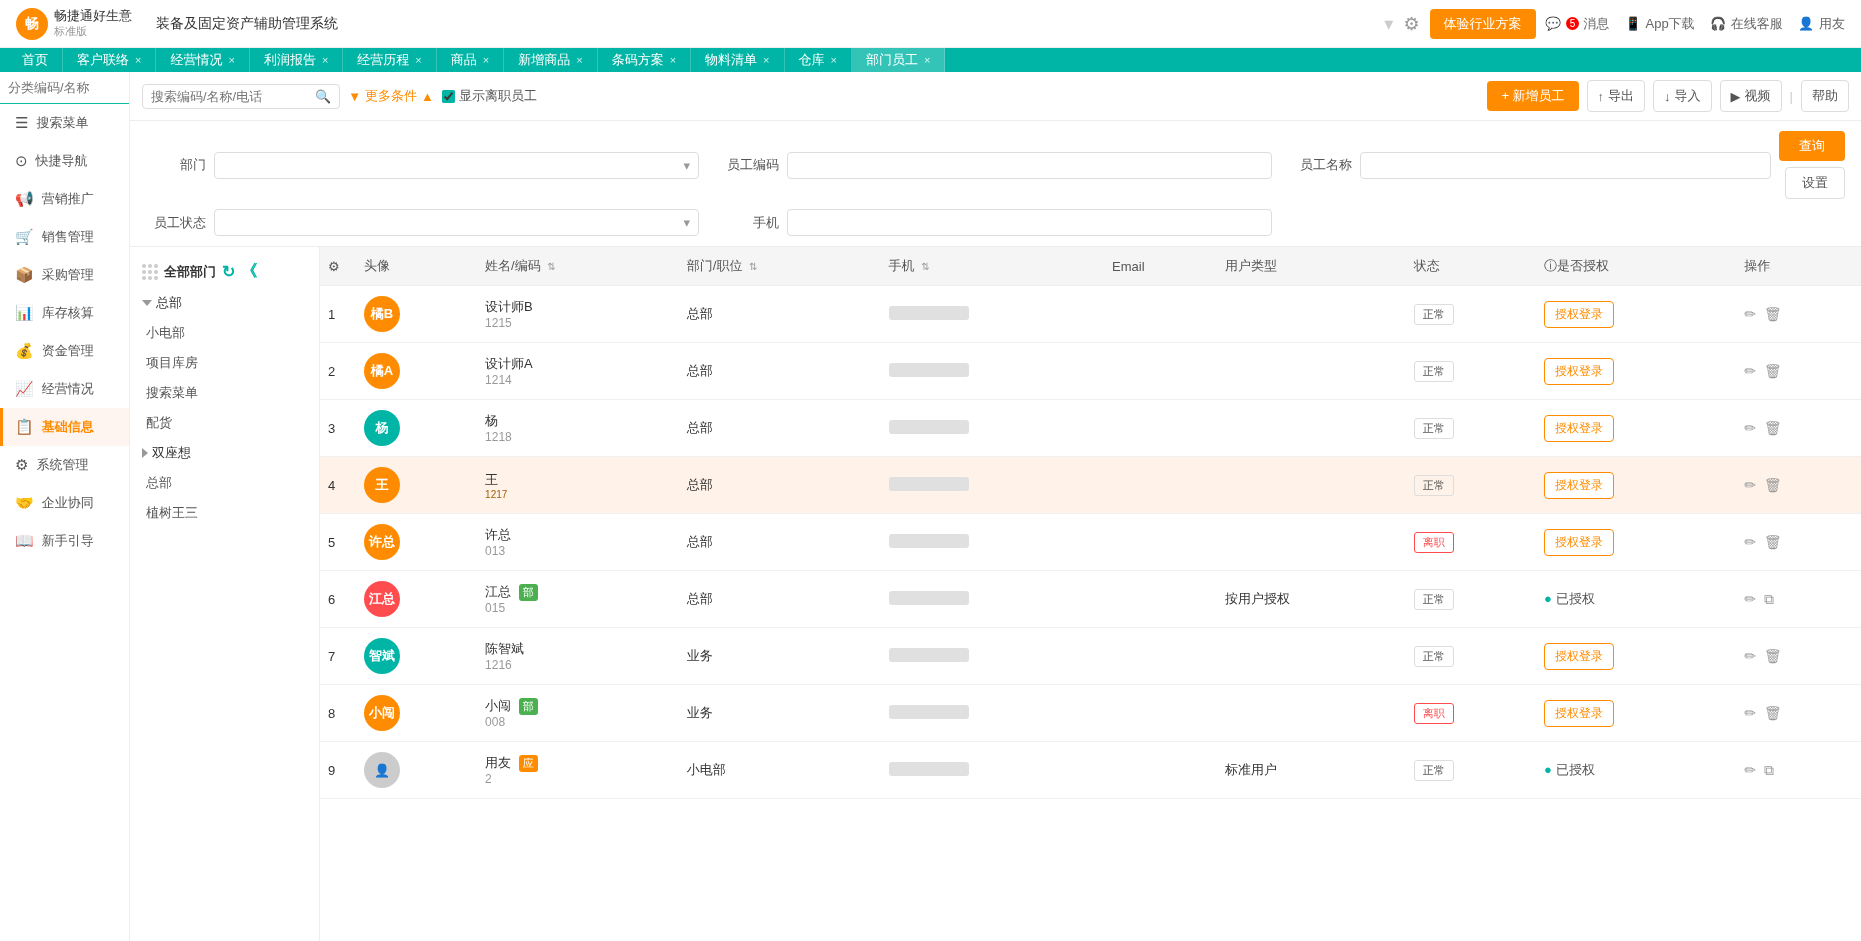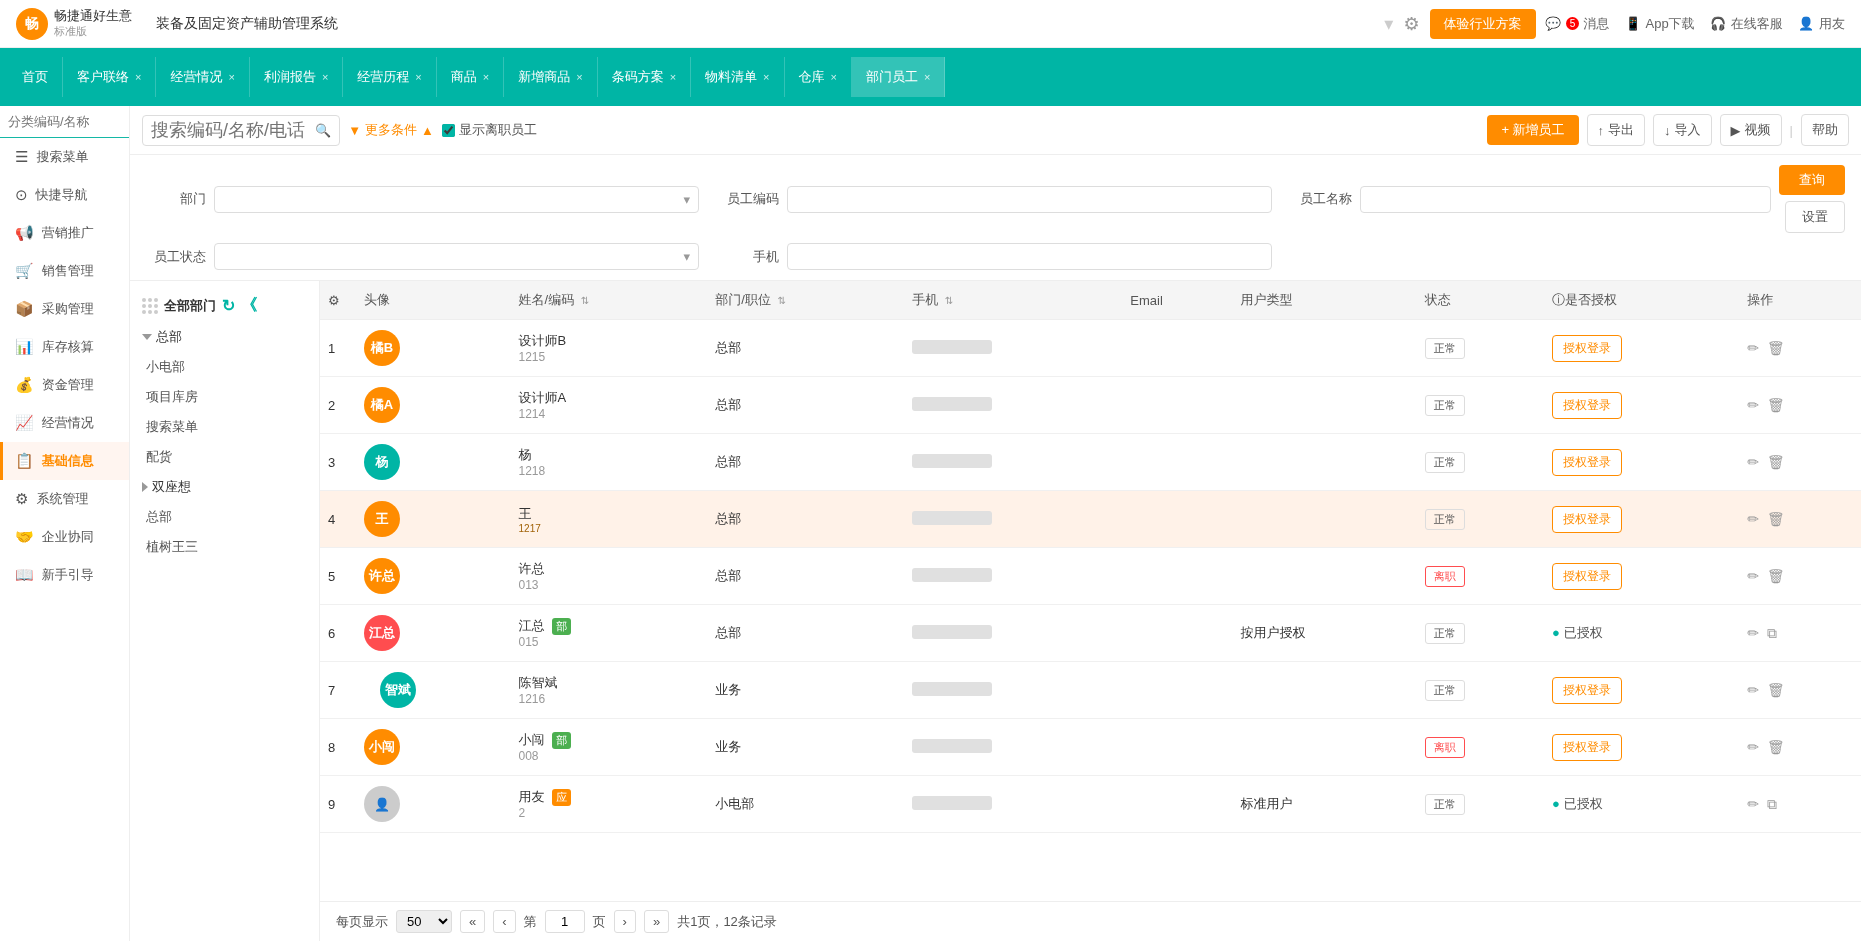--- a/index.html
+++ b/index.html
@@ -11,21 +11,21 @@
     .logo-icon { width: 32px; height: 32px; background: #ff8c00; border-radius: 50%; display: flex; align-items: center; justify-content: center; color: white; font-size: 14px; font-weight: bold; }
     .logo-text { font-size: 13px; color: #333; line-height: 1.3; }
     .logo-sub { font-size: 11px; color: #999; }
     .system-title { color: #333; font-size: 14px; flex: 1; }
     .top-bar-right { display: flex; align-items: center; gap: 16px; margin-left: auto; color: #666; font-size: 13px; }
     .btn-trial { background: #ff8c00; color: white; border: none; border-radius: 4px; padding: 6px 14px; cursor: pointer; font-size: 13px; }
     .top-icon { display: flex; align-items: center; gap: 4px; cursor: pointer; color: #666; }
     .badge { background: #f00; color: white; border-radius: 10px; font-size: 10px; padding: 1px 4px; }
 
     
-    .nav-tabs { background: #00b5a5; height: 58px; display: flex; align-items: center; padding: 0 8px; gap: 0; }
+    .nav-tabs { background: #00b5a5; height: 24px; display: flex; align-items: center; padding: 0 8px; gap: 0; }
     .nav-tab { color: white; padding: 0 14px; height: 40px; display: flex; align-items: center; cursor: pointer; font-size: 13px; white-space: nowrap; border-right: 1px solid rgba(255,255,255,0.2); }
     .nav-tab.active { background: rgba(255,255,255,0.2); }
     .nav-tab .close-x { margin-left: 6px; font-size: 11px; opacity: 0.8; }
 
     
     .main-layout { display: flex; flex: 1; overflow: hidden; }
 
     
     .sidebar { width: 130px; background: #fff; border-right: 1px solid #eee; display: flex; flex-direction: column; overflow-y: auto; }
     .sidebar-item { display: flex; align-items: center; gap: 8px; padding: 10px 12px; cursor: pointer; color: #555; font-size: 13px; border-left: 3px solid transparent; }
@@ -48,21 +48,21 @@
     .triangle { width: 0; height: 0; border-left: 5px solid transparent; border-right: 5px solid transparent; border-top: 6px solid #999; }
     .triangle.right { border-top: 5px solid transparent; border-bottom: 5px solid transparent; border-left: 6px solid #999; border-right: none; }
     .collapse-icon { color: #00b5a5; font-size: 16px; cursor: pointer; }
 
     
     .employee-panel { flex: 1; display: flex; flex-direction: column; overflow: hidden; }
 
     
     .toolbar { background: #fff; padding: 8px 12px; display: flex; align-items: center; gap: 8px; border-bottom: 1px solid #eee; flex-wrap: wrap; }
     .search-box { display: flex; align-items: center; gap: 4px; border: 1px solid #ddd; border-radius: 4px; padding: 4px 8px; background: #fff; }
-    .search-box input { border: none; outline: none; font-size: 18px; width: 160px; }
+    .search-box input { border: none; outline: none; font-size: 13px; width: 160px; }
     .filter-btn { display: flex; align-items: center; gap: 4px; color: #ff8c00; cursor: pointer; font-size: 13px; }
     .checkbox-label { display: flex; align-items: center; gap: 4px; cursor: pointer; color: #555; }
     .checkbox-label input { accent-color: #00b5a5; }
     .toolbar-right { margin-left: auto; display: flex; align-items: center; gap: 8px; }
     .btn-add { background: #ff8c00; color: white; border: none; border-radius: 4px; padding: 6px 14px; cursor: pointer; font-size: 13px; display: flex; align-items: center; gap: 4px; }
     .btn-outline { border: 1px solid #ddd; background: #fff; color: #555; border-radius: 4px; padding: 6px 10px; cursor: pointer; font-size: 13px; display: flex; align-items: center; gap: 4px; }
 
     
     .filter-form { background: #fff; padding: 10px 16px; border-bottom: 1px solid #eee; display: grid; grid-template-columns: 1fr 1fr 1fr; gap: 10px 20px; }
     .filter-row { display: flex; align-items: center; gap: 8px; }
@@ -477,21 +477,21 @@
                   <div class="action-icons">
                     <span class="action-icon">✏</span>
                     <span class="action-icon">⧉</span>
                   </div>
                 </td>
               </tr>
 
               <tr>
                 <td>7</td>
                 <td>
-                  <div class="avatar" style="background:#00b5a5;margin-left:16px;">智斌</div>
+                  <div class="avatar" style="background:#00b5a5;">智斌</div>
                 </td>
                 <td>
                   <div>陈智斌</div>
                   <div style="color:#999;font-size:12px;">1216</div>
                 </td>
                 <td>业务</td>
                 <td><span class="phone-blur"></span></td>
                 <td></td>
                 <td></td>
                 <td><span class="badge-status">正常</span></td>
@@ -550,32 +550,16 @@
                   <div class="action-icons">
                     <span class="action-icon">✏</span>
                     <span class="action-icon">⧉</span>
                   </div>
                 </td>
               </tr>
             </tbody>
           </table>
         </div>
 
-        <div class="pagination">
-          <span>每页显示</span>
-          <select style="border:1px solid #ddd;border-radius:3px;padding:2px 6px;outline:none;">
-            <option>50</option>
-            <option>20</option>
-            <option>100</option>
-          </select>
-          <button class="page-btn">«</button>
-          <button class="page-btn">‹</button>
-          <span>第</span>
-          <input class="page-input" type="text" value="1" style="">
-          <span>页</span>
-          <button class="page-btn">›</button>
-          <button class="page-btn">»</button>
-          <span>共1页，12条记录</span>
-        </div>
       </div>
     </div>
   </div>
 </div>
 
 </body></html>

